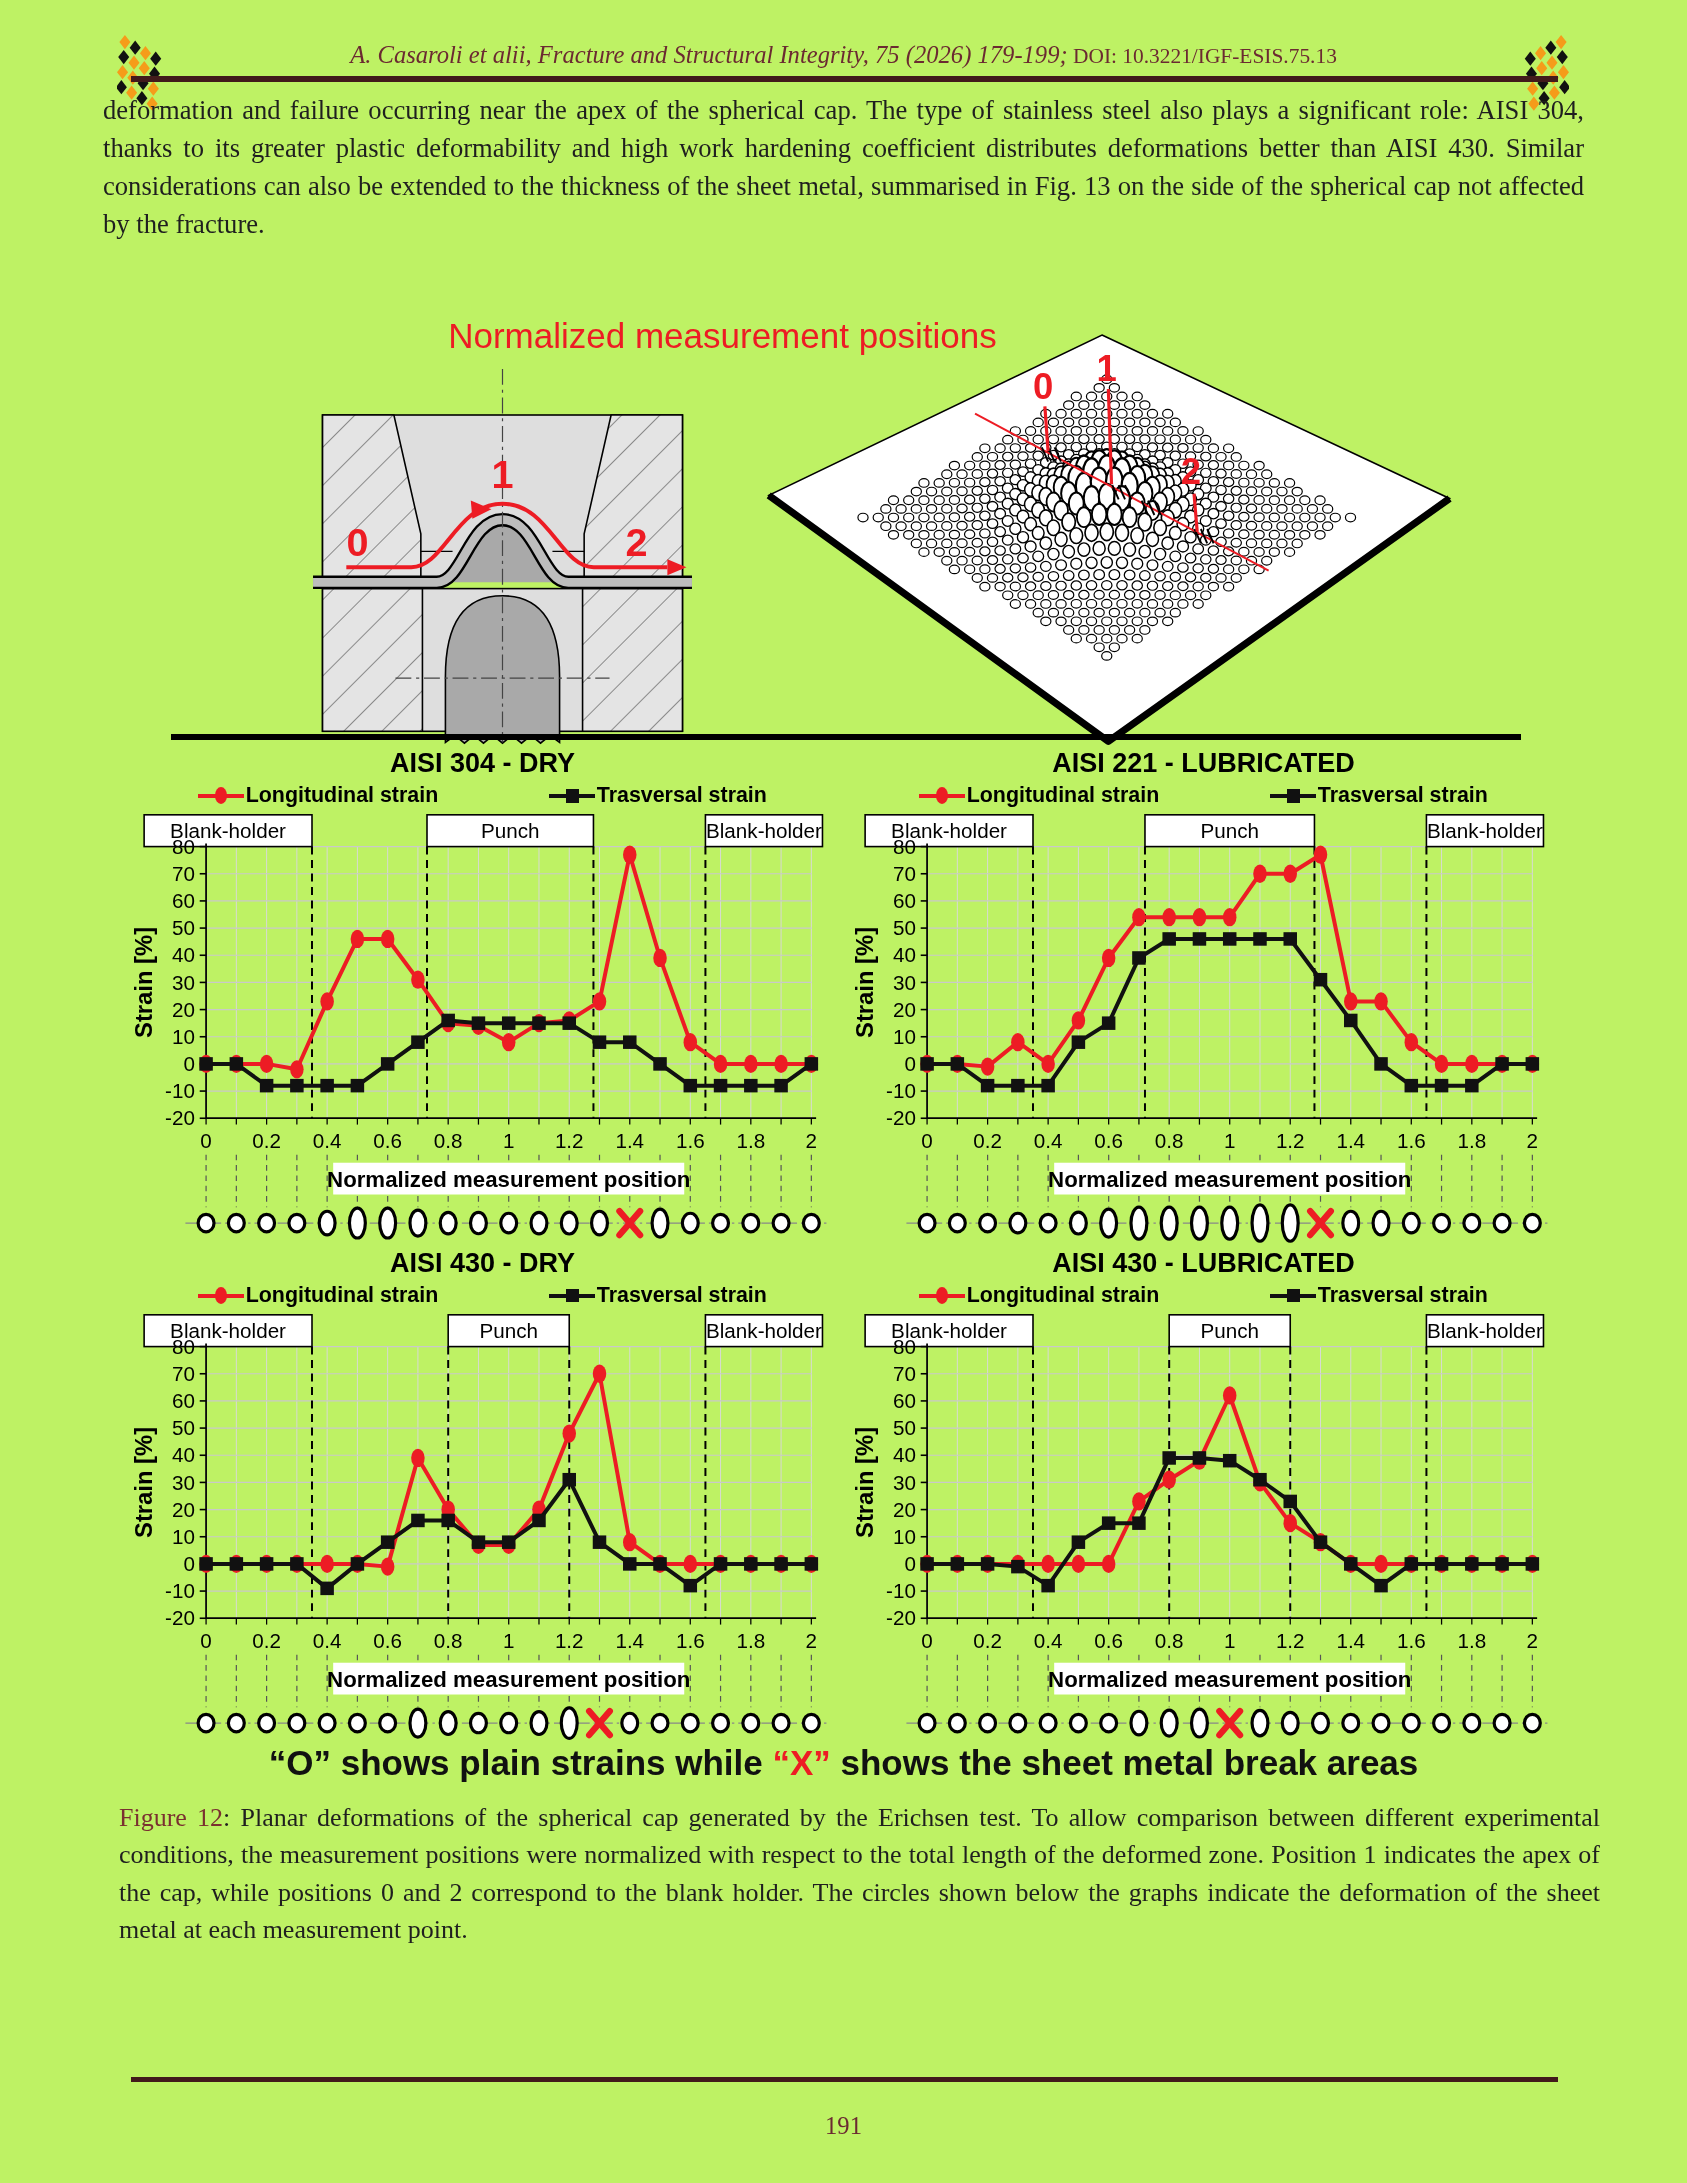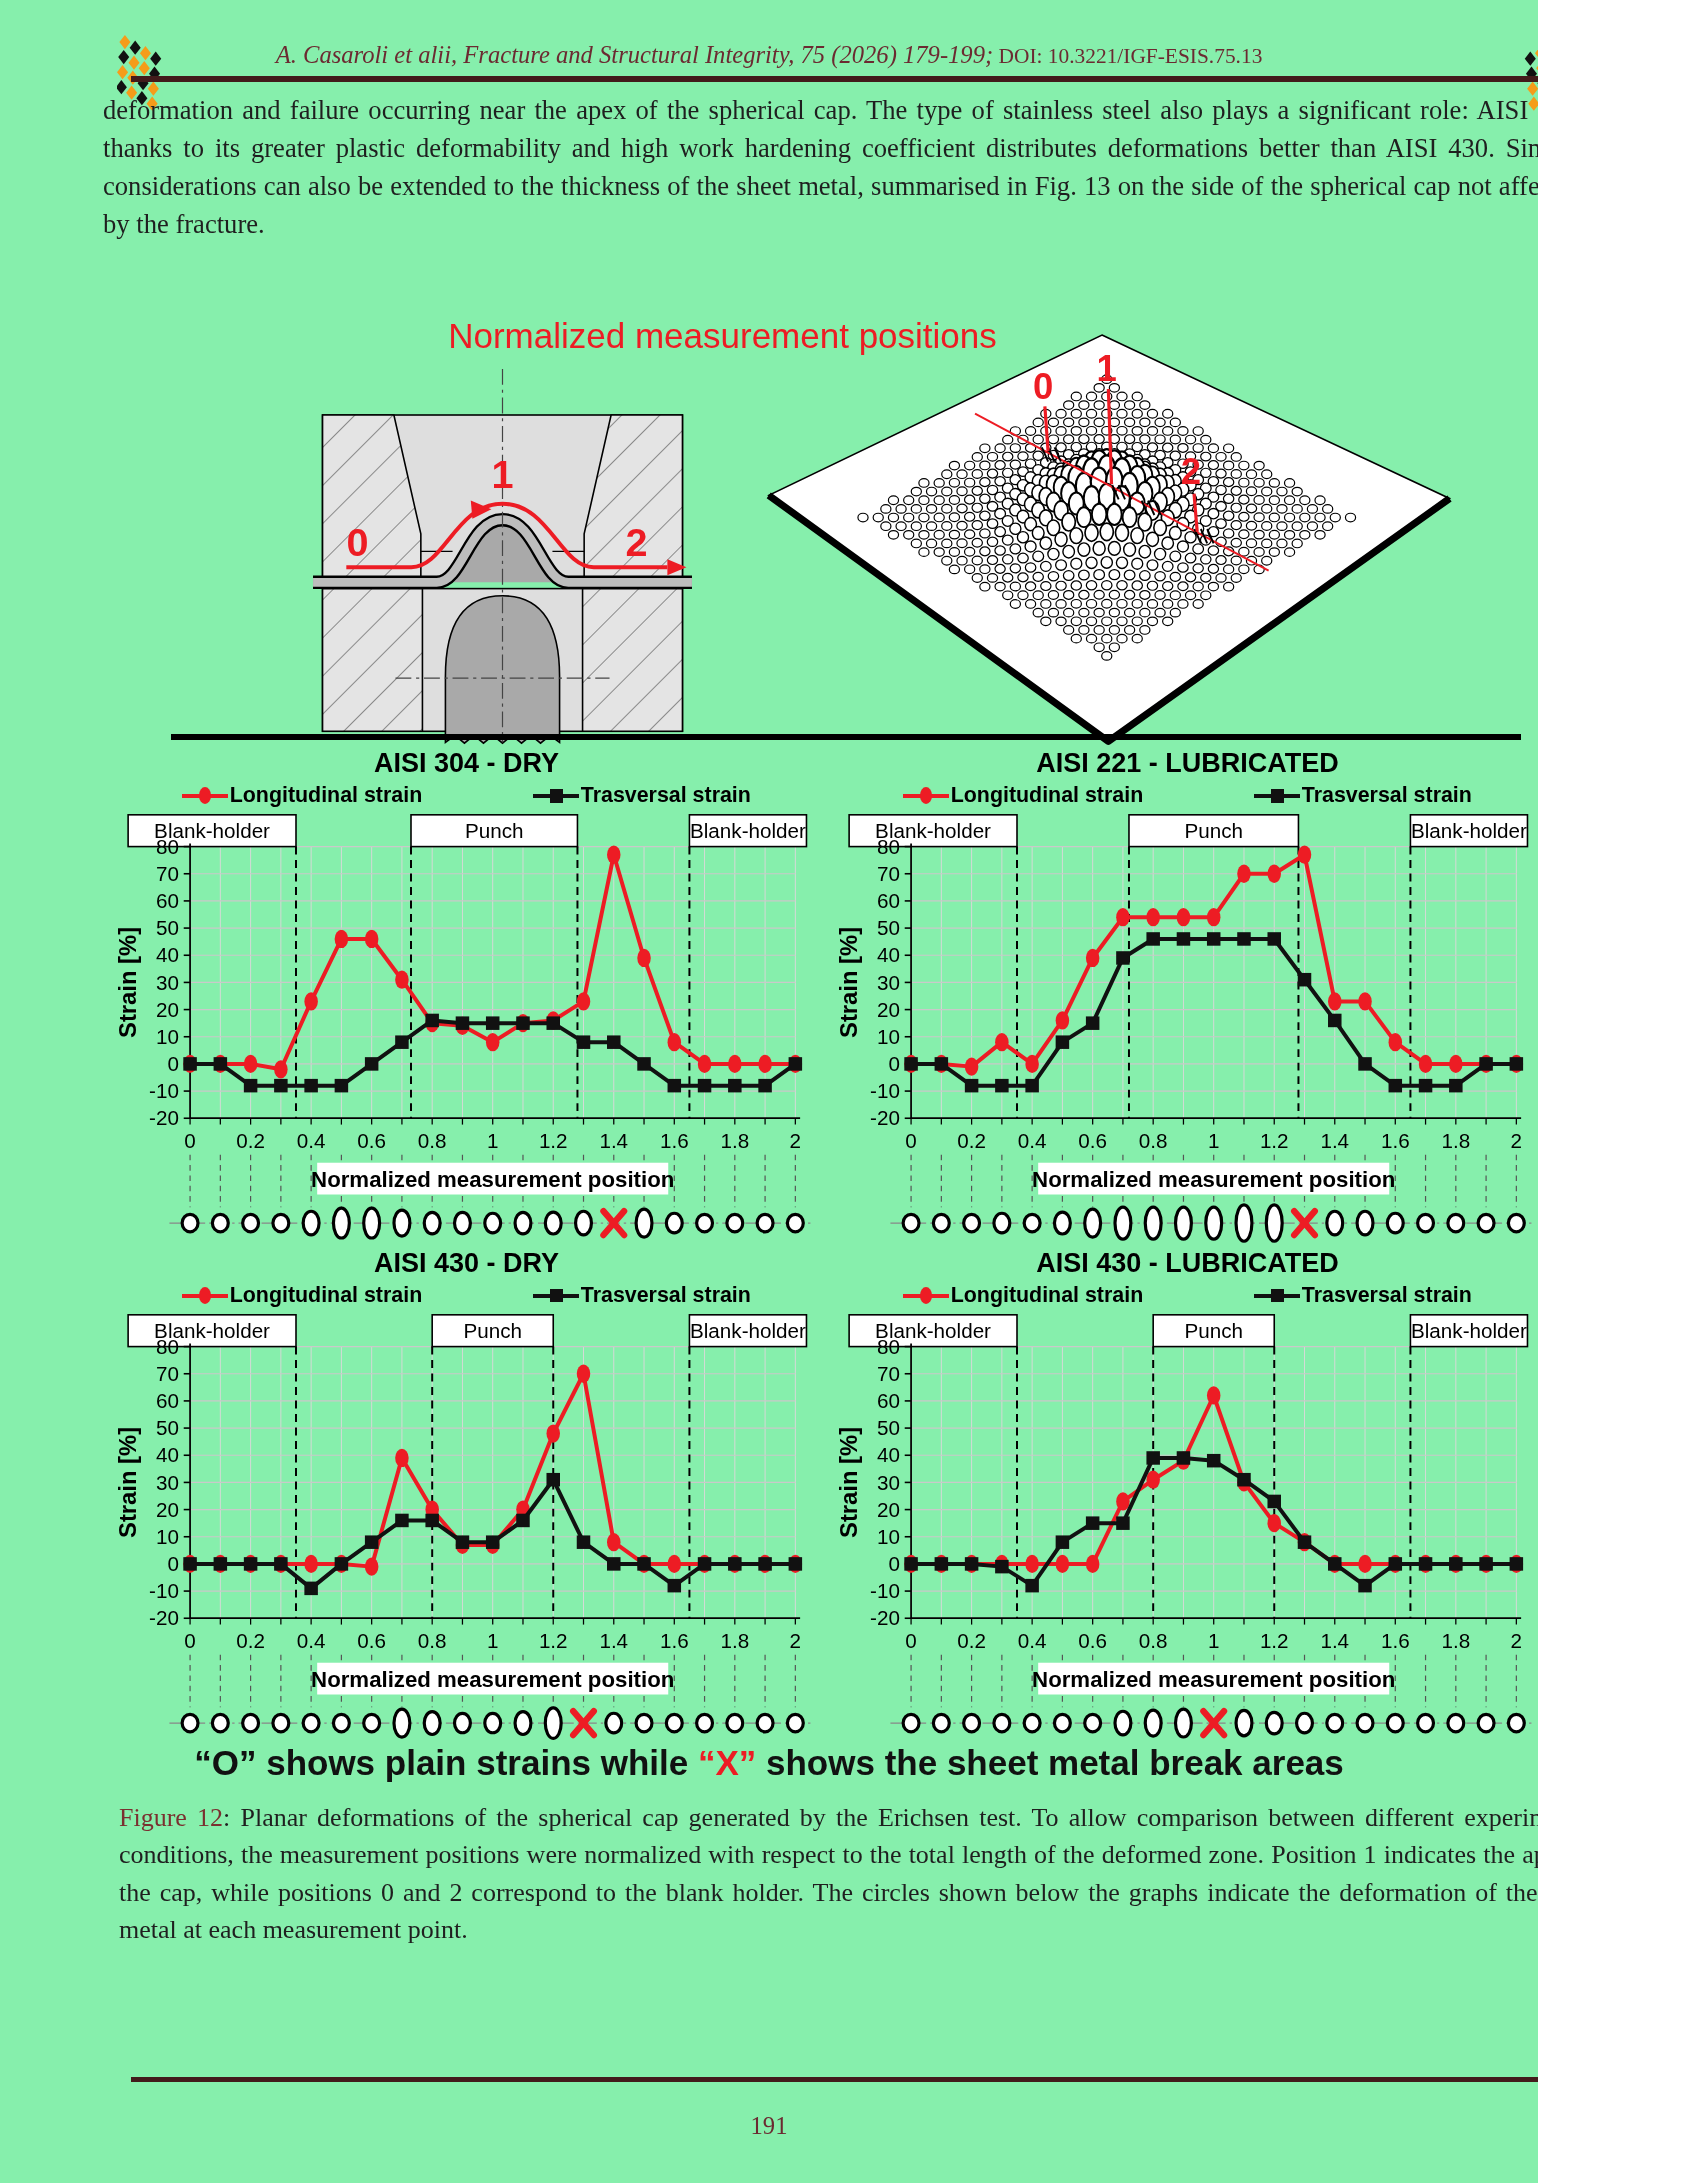--- a/index.html
+++ b/index.html
@@ -1,16 +1,16 @@
 <!DOCTYPE html>
 <html style="--accent-red: #ed1c24; --maroon: #6b2a31; --rule: #421b1b; --figure-label: #7a3030;font-size:12.7px"><head>
 <meta charset="utf-8">
 <style>
   html,body{margin:0;padding:0;background:#ffffff;}
-  .page{position:relative;width:1538px;height:2183px;background:#86efac;overflow:hidden;
+  .page{position:relative;width:1687px;height:2183px;background:#bef264;overflow:hidden;
         font-family:"Liberation Serif", serif;color:#1f1f1f;}
   
   .logo{position:absolute;width:49px;height:79px;}
   .logo-left{left:117px;top:35px;}
   .logo-right{left:1520px;top:35px;transform:scaleX(-1);}
   .header-citation{position:absolute;top:41px;left:0;width:100%;text-align:center;
         color:var(--maroon,#6b2a31);font-size:24.6px;}
   .cit-it{font-style:italic;}
   .cit-doi{font-style:normal;font-size:21.4px;}
   .rule{position:absolute;left:131px;width:1427px;background:var(--rule,#421b1b);}
@@ -20,21 +20,21 @@
         font-size:26.6px;line-height:1.43;text-align:justify;}
   
   .fig-title{position:absolute;top:316px;left:381px;width:683px;text-align:center;
         color:var(--accent-red,#ed1c24);font-family:"Liberation Sans",sans-serif;
         font-size:35px;line-height:1.14;font-weight:400;}
   .diagram-cross{position:absolute;left:316px;top:415px;}
   .diagram-sheet{position:absolute;left:737px;top:295px;}
   .diagram-cross svg,.diagram-sheet svg{overflow:visible;display:block;}
   .sep-line{position:absolute;top:734px;left:171px;width:1350px;height:5.6px;background:#000;}
   
-  .charts-grid{position:absolute;top:748px;left:117px;display:grid;
+  .charts-grid{position:absolute;top:748px;left:133px;display:grid;
         grid-template-columns:699px 699px;column-gap:22px;row-gap:4.8px;
         font-family:"Liberation Sans",sans-serif;}
   .chart-title{height:33px;text-align:center;font-size:27px;font-weight:bold;color:#000;}
   .chart-legend{height:29px;display:flex;justify-content:center;gap:111px;align-items:center;
         font-size:21.4px;font-weight:bold;color:#000;}
   .lg-item{display:flex;align-items:center;gap:1.6px;}
   .lg-marker{position:relative;width:46px;height:19px;display:inline-block;}
   .lg-marker::before{content:"";position:absolute;left:0;right:0;top:8px;height:4px;background:currentColor;}
   .lg-red{color:var(--accent-red,#ed1c24);}
   .lg-red::after{content:"";position:absolute;left:16.7px;top:0.8px;width:12.7px;height:17.5px;background:currentColor;border-radius:50%;}

